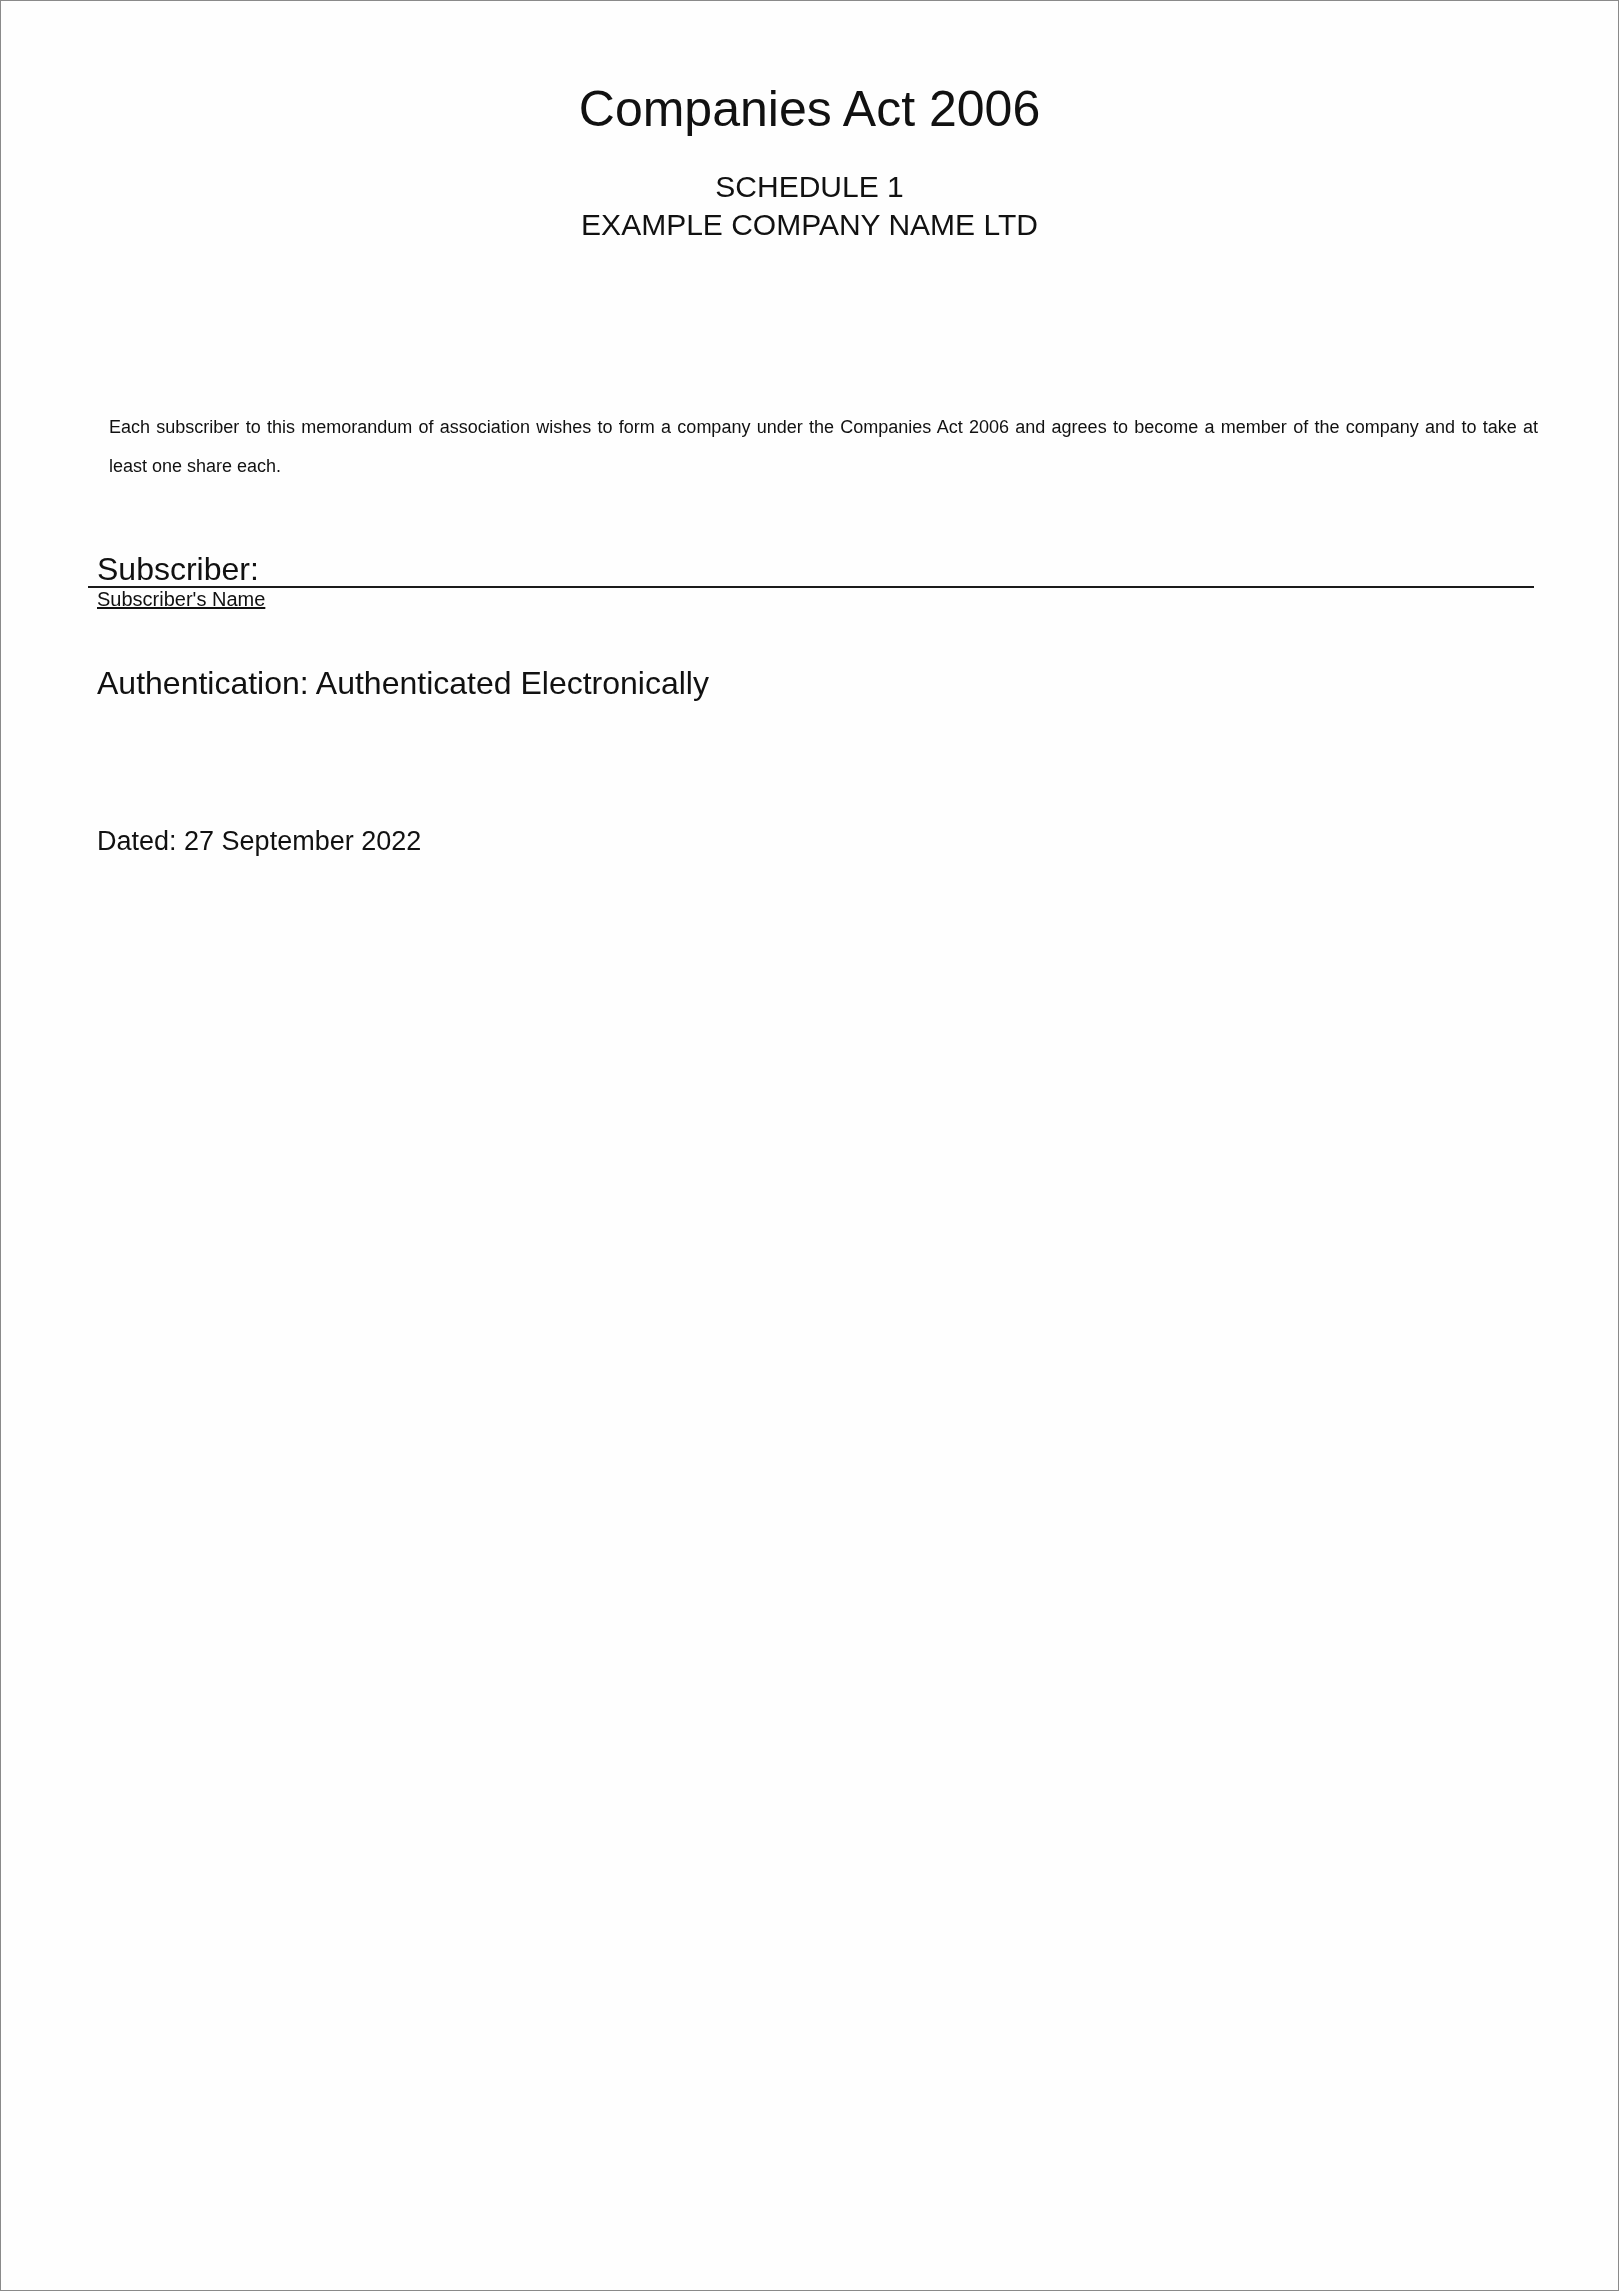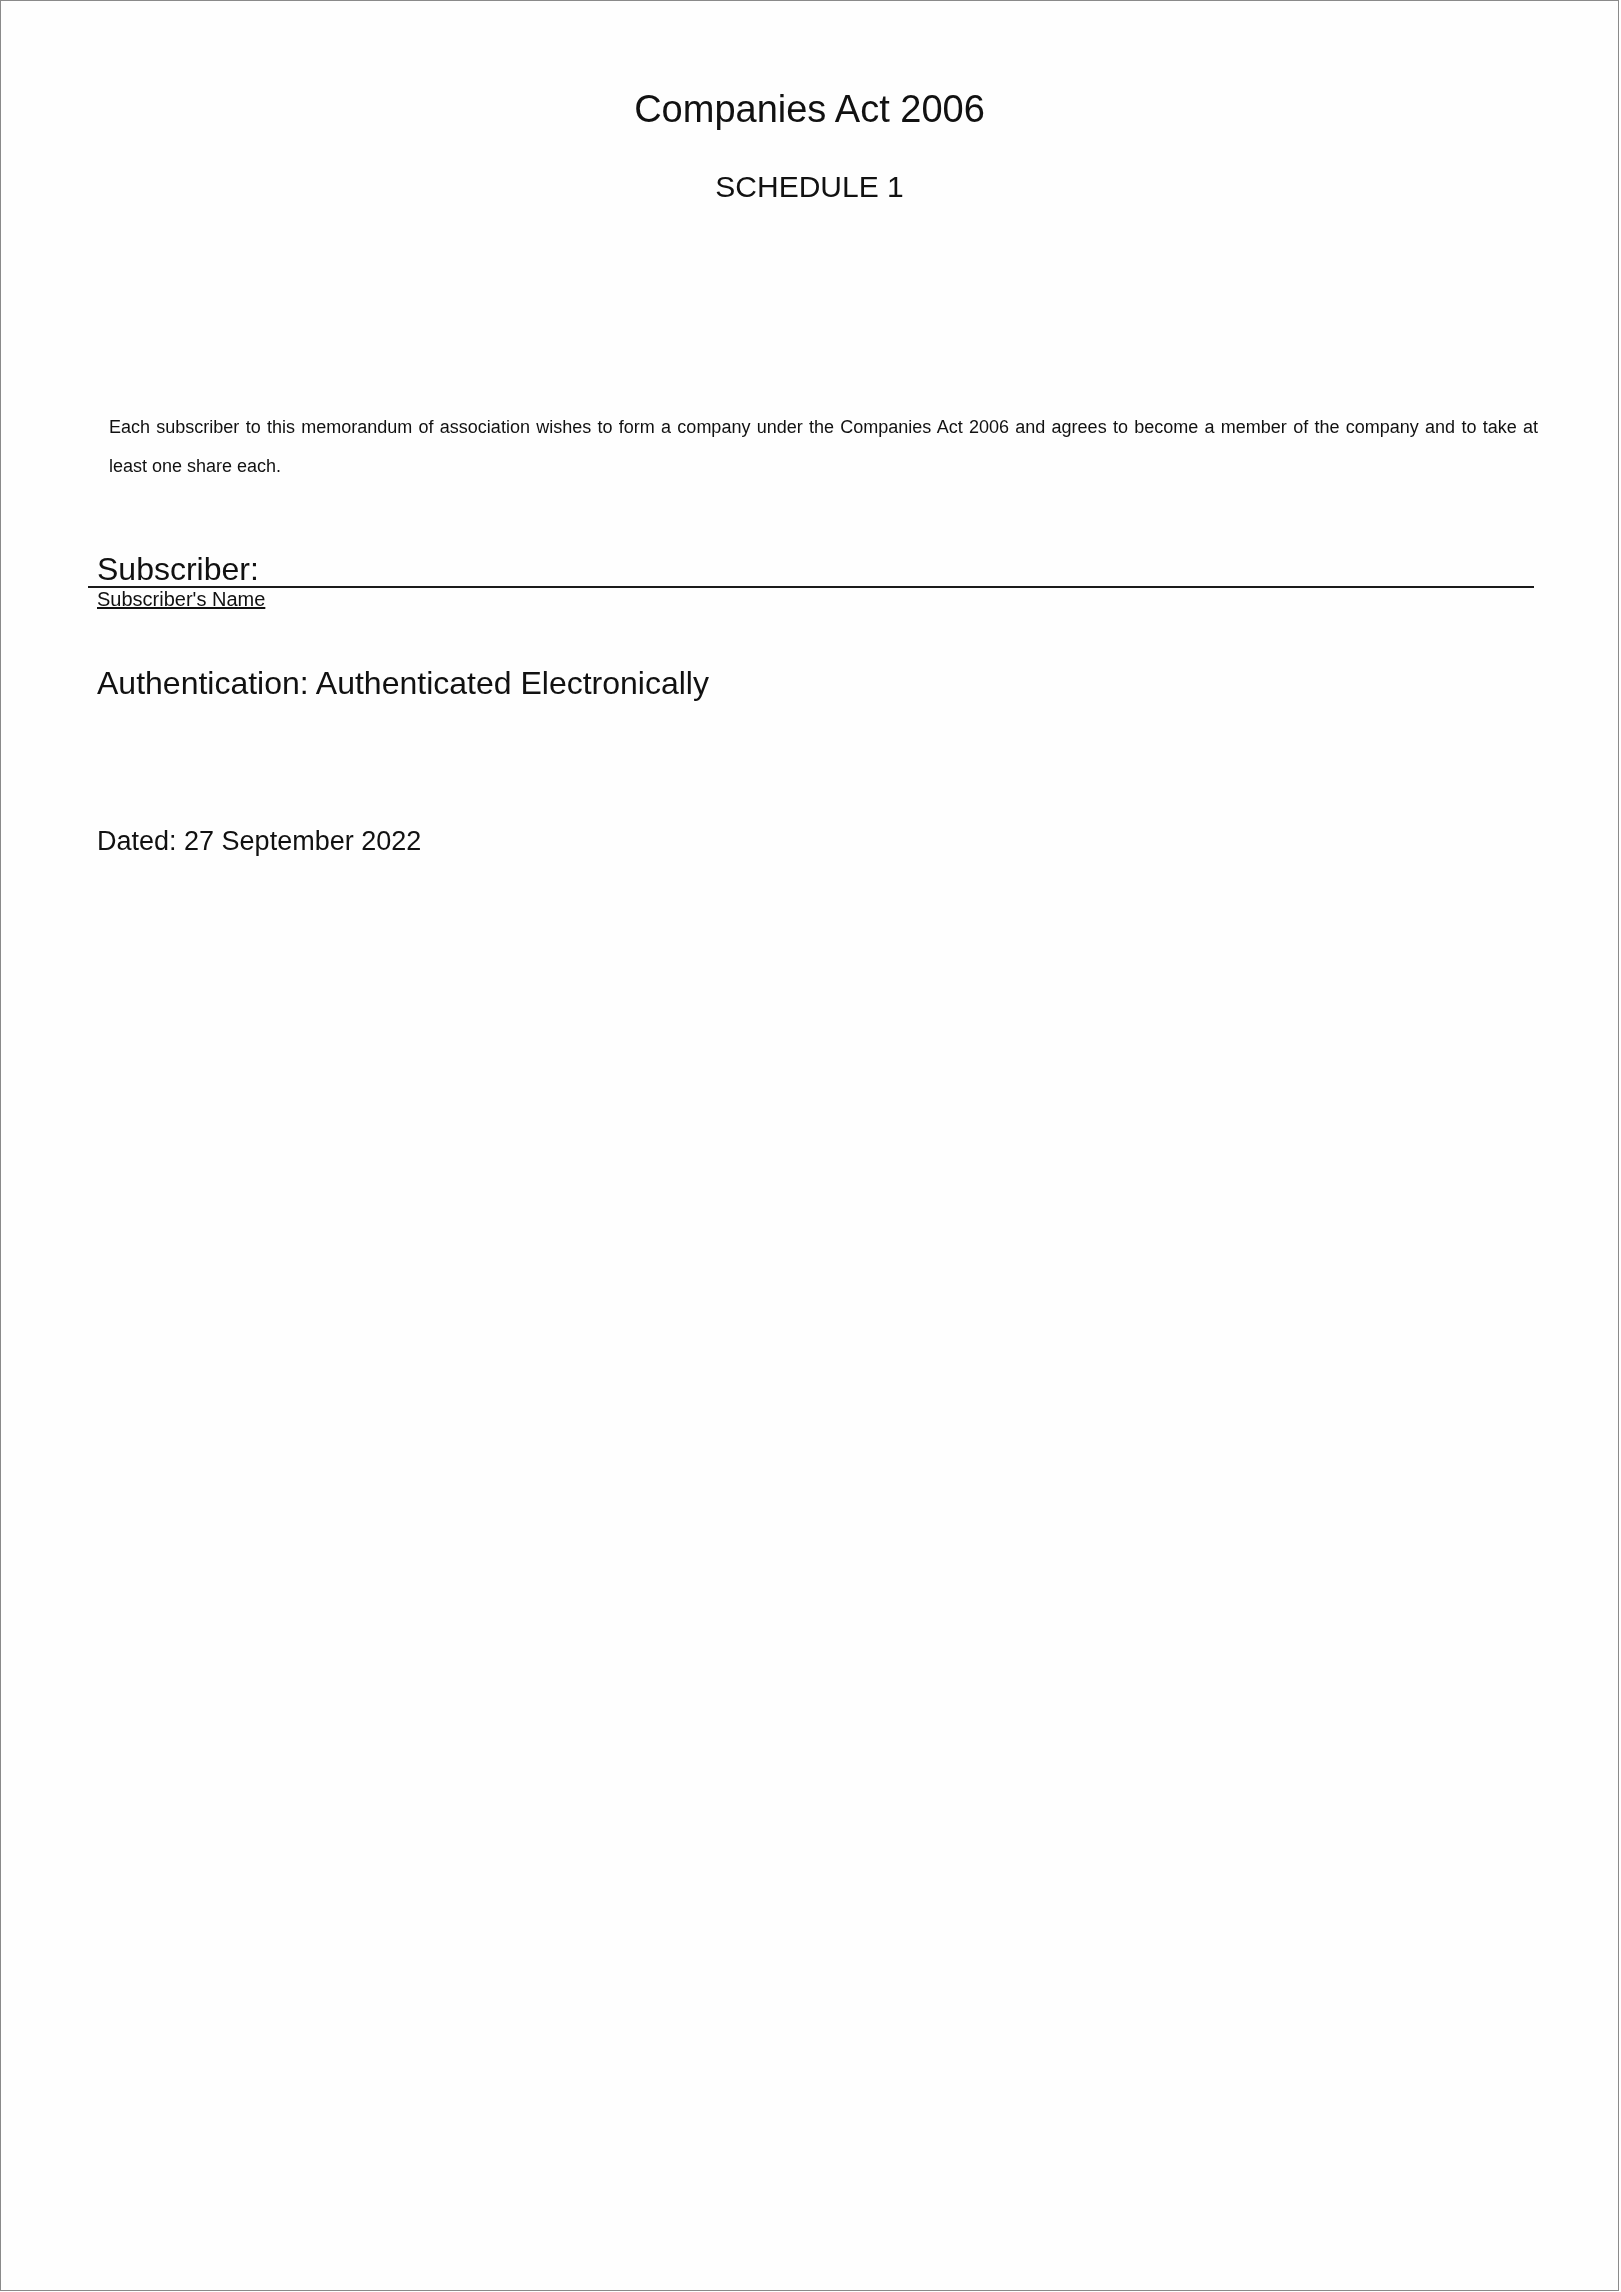--- a/index.html
+++ b/index.html
@@ -23,21 +23,21 @@
       height: 2289px;
       border: 1.8px solid #8a8a8a;
       background: #fefefe;
     }
     .title {
       position: absolute;
       left: 0;
       width: 1617px;
       top: 81px;
       text-align: center;
-      font-size: 38px;
+      font-size: 50px;
       line-height: 54px;
       margin: 0;
       font-weight: normal;
     }
     .subheads {
       position: absolute;
       left: 0;
       width: 1617px;
       top: 167px;
       text-align: center;
@@ -78,20 +78,21 @@
   </style>
 </head>
 <body>
 
 <div class="page">
 
   <h1 class="title">Companies Act 2006</h1>
 
   <div class="subheads">
     <div>SCHEDULE 1</div>
+    <div>EXAMPLE COMPANY NAME LTD</div>
   </div>
 
   <p class="para">Each subscriber to this memorandum of association wishes to form a company under the Companies Act 2006 and agrees to become a member of the company and to take at least one share each.</p>
 
   <div class="label subscriber-label">Subscriber:</div>
 
   <div class="rule"></div>
 
   <div class="label subscriber-name">Subscriber's Name</div>
 

